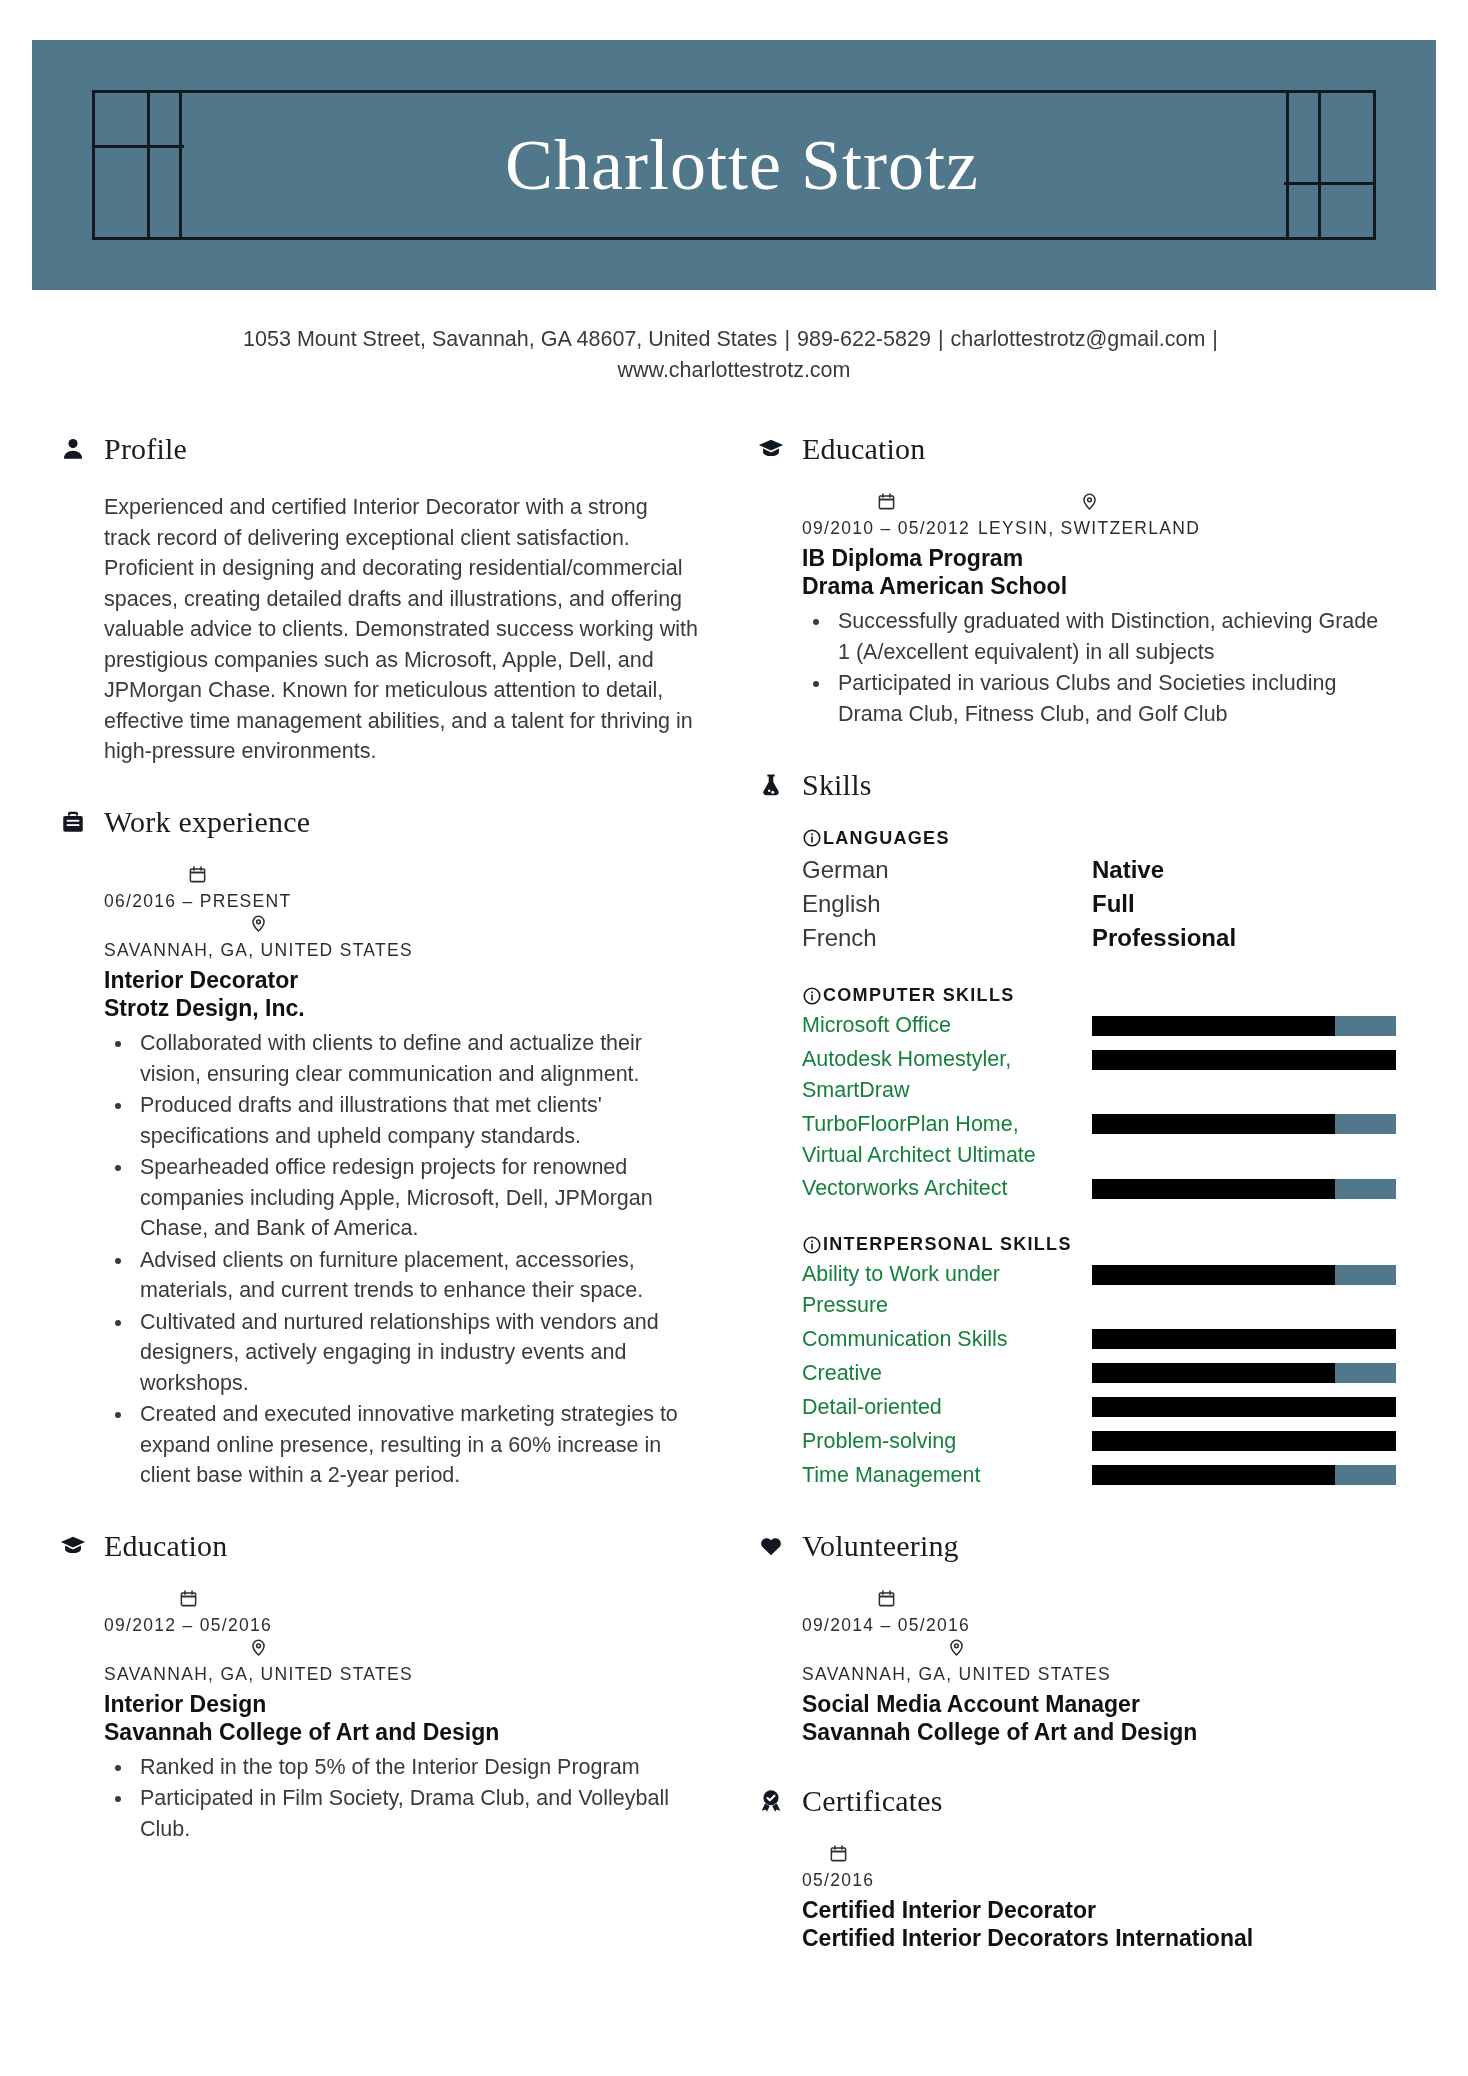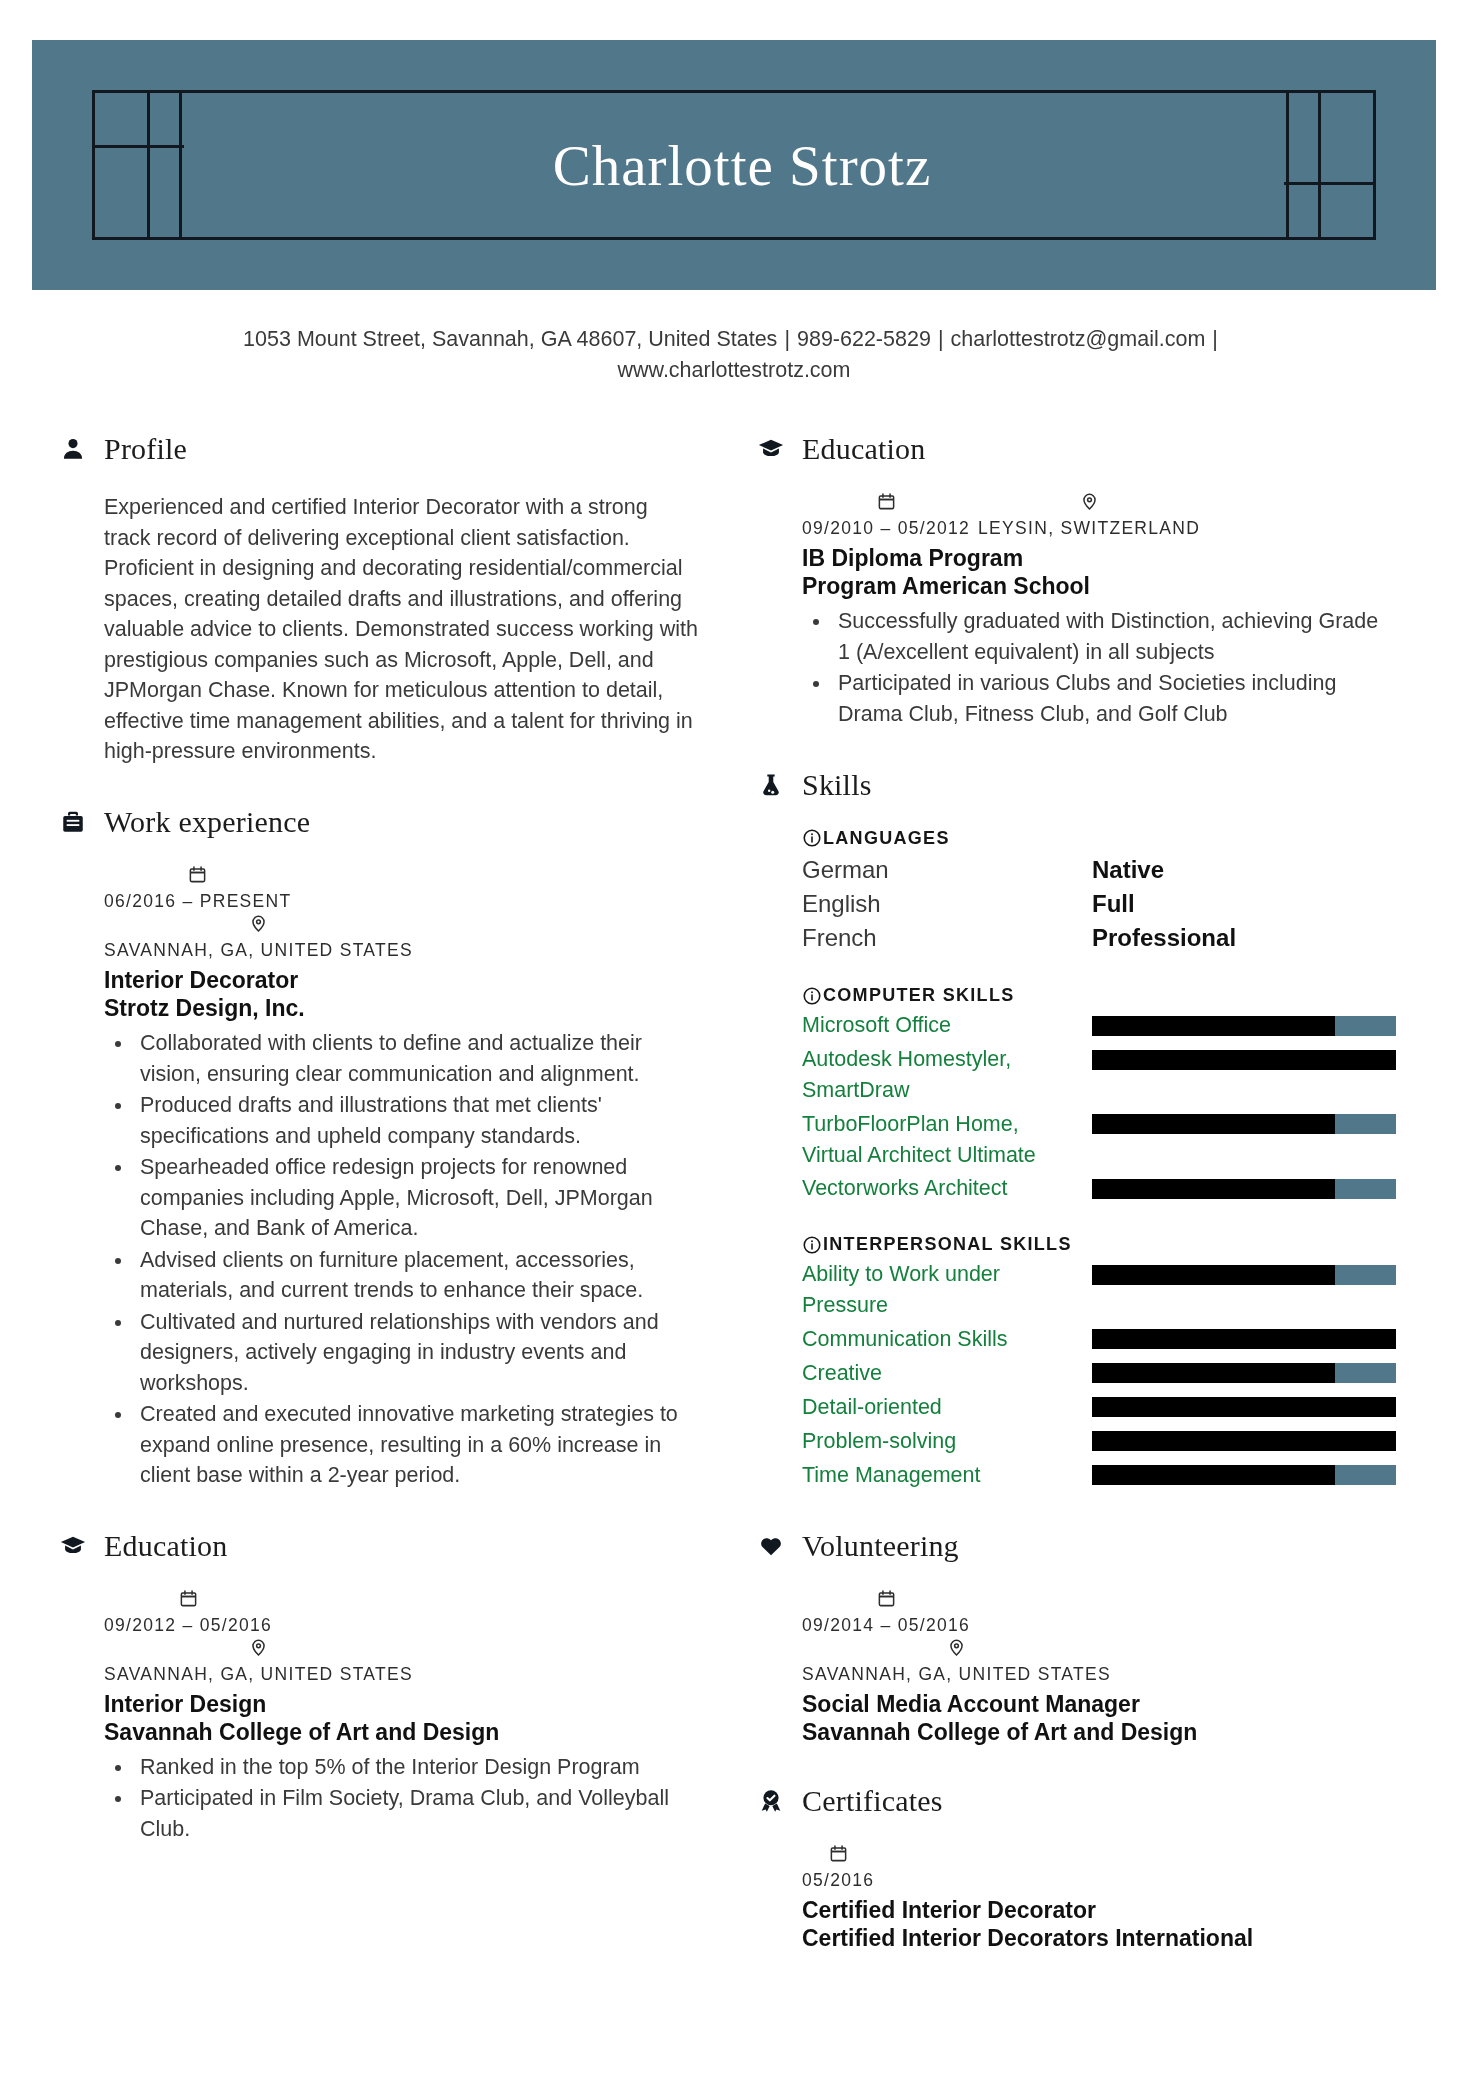--- a/index.html
+++ b/index.html
@@ -38,21 +38,21 @@
   .frame .v3{position:absolute;top:-3px;bottom:-3px;left:84px;width:3px;background:#111820;}
   .frame .v4{position:absolute;top:-3px;bottom:-3px;right:84px;width:3px;background:#111820;}
   .frame .hl{position:absolute;left:-3px;width:92px;height:3px;background:#111820;top:52px;}
   .frame .hr{position:absolute;right:-3px;width:92px;height:3px;background:#111820;bottom:52px;}
   .name{
     position:absolute;
     left:16px;right:0;top:50%;
     transform:translateY(-50%);
     text-align:center;
     font-family:"Liberation Serif", serif;
-    font-size:57px;
+    font-size:72px;
     letter-spacing:1px;
     color:#ffffff;
     z-index:3;
   }
 
   
   .contact{
     margin:34px auto 0 auto;
     width:1200px;
     text-align:center;
@@ -348,21 +348,21 @@
               </span>
               <span class="mi">
                 <svg class="meta-ic" viewBox="0 0 24 24" fill="none" stroke="#2d2d2d" stroke-width="1.9">
                   <path d="M12 21.5s7-6.6 7-11.6A7 7 0 0 0 5 9.9c0 5 7 11.6 7 11.6z"></path>
                   <circle cx="12" cy="9.9" r="2.4"></circle>
                 </svg>
                 <span>LEYSIN, SWITZERLAND</span>
               </span>
             </div>
             <div class="ent-title">IB Diploma Program</div>
-            <div class="ent-sub">Program American School</div>
+            <div class="ent-sub">Drama American School</div>
             <ul class="bullets">
               <li>Successfully graduated with Distinction, achieving Grade 1 (A/excellent equivalent) in all subjects</li>
               <li>Participated in various Clubs and Societies including Drama Club, Fitness Club, and Golf Club</li>
             </ul>
           </div>
         </div>
       </div>
 
       <div class="section">
         <div class="sec-head">

